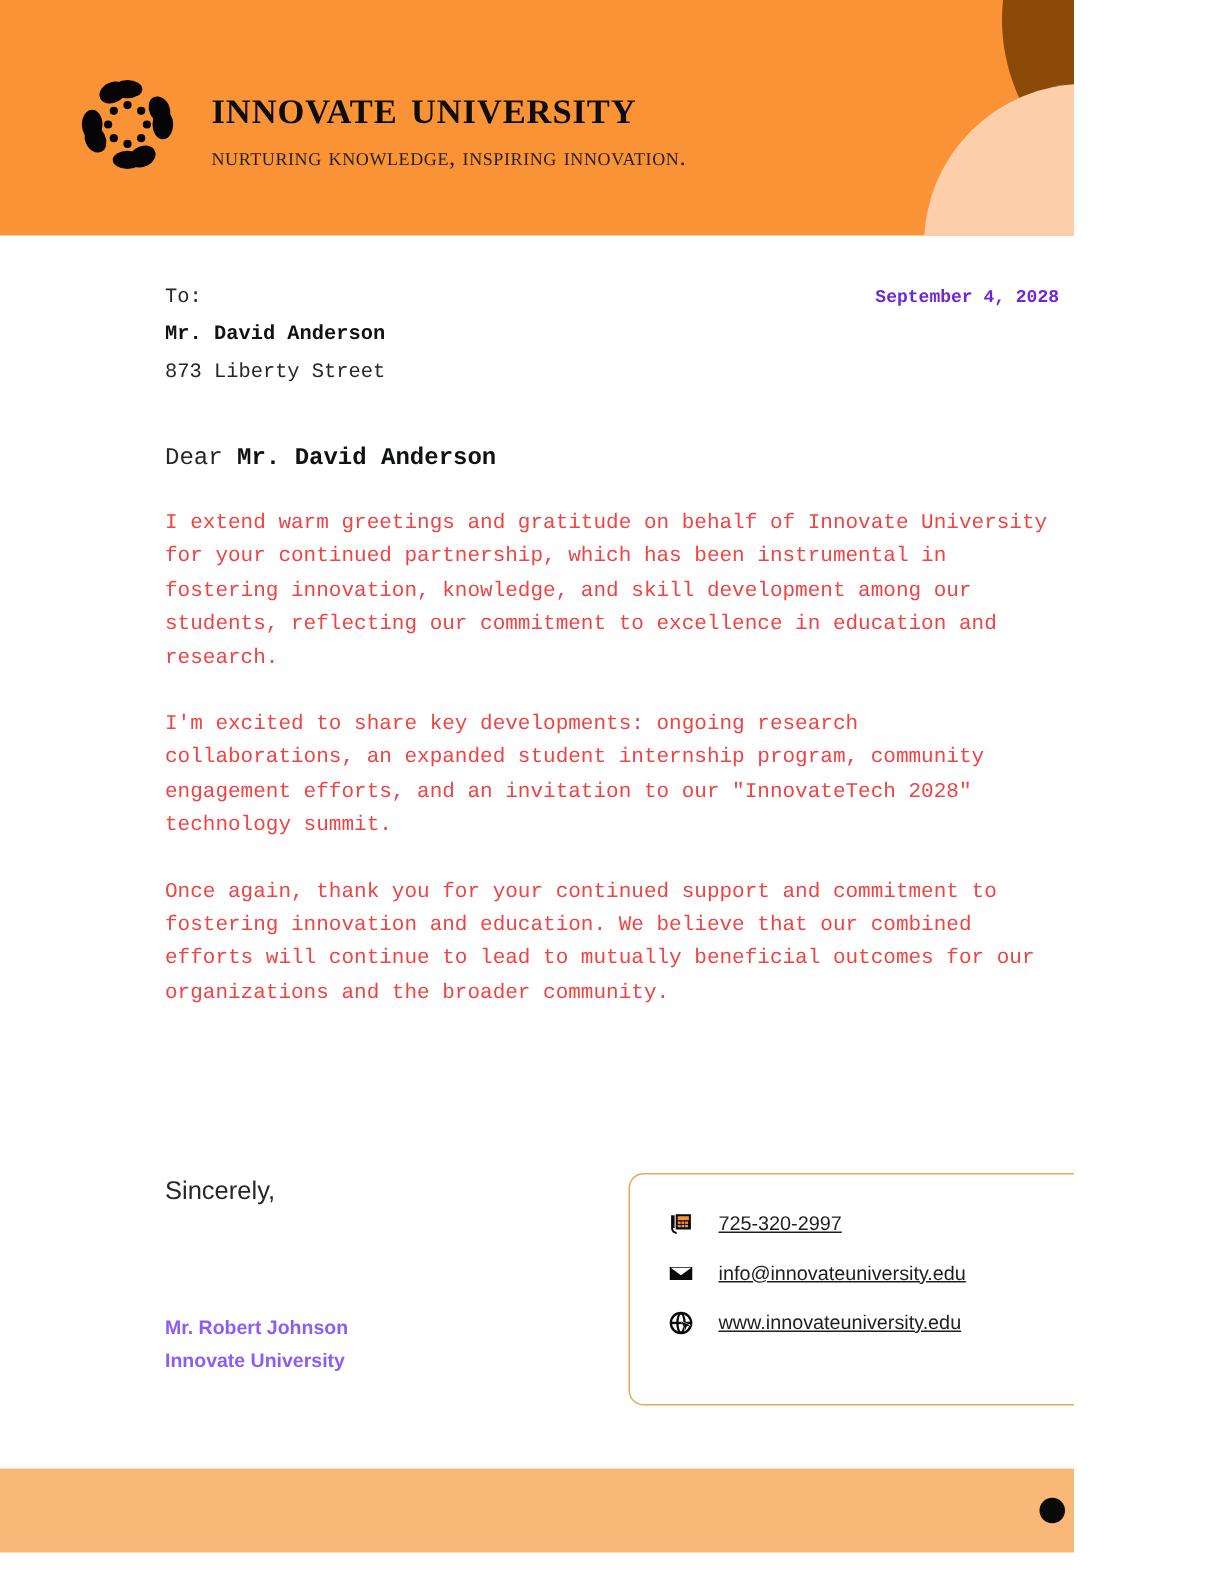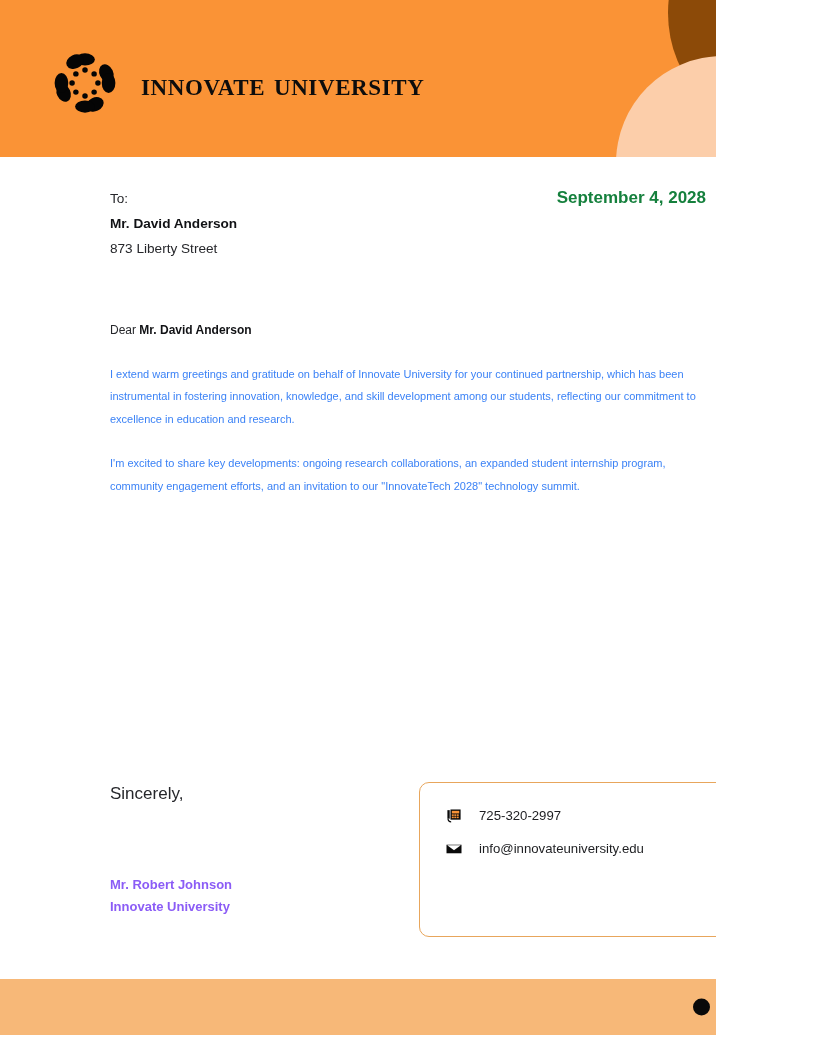--- a/index.html
+++ b/index.html
@@ -99,20 +99,21 @@
     text-transform: lowercase;
     margin-top: 3px;
   }
 
   
   .content {
     position: absolute;
     left: 110px;
     top: 186px;
     width: 596px;
+    font-family: Liberation Mono, monospace;
   }
 
   .addr-row {
     display: flex;
     justify-content: space-between;
     align-items: baseline;
   }
 
   .to-label { font-size: 13.6px; line-height: 25px; color: #26272b; }
 
@@ -123,39 +124,39 @@
     color: #111215;
   }
 
   .addr-line {
     font-size: 13.6px;
     line-height: 25px;
     color: #26272b;
   }
 
   .date {
-    font-size: 17px;
+    font-size: 12px;
     font-weight: 700;
-    color: #15803d;
+    color: #6d28d9;
     white-space: nowrap;
   }
 
   .salutation {
-    margin-top: 58px;
-    font-size: 12px;
+    margin-top: 33px;
+    font-size: 16px;
     line-height: 22px;
     color: #26272b;
   }
   .salutation b { color: #111215; font-weight: 700; }
 
   .para {
     margin-top: 22px;
-    font-size: 11px;
+    font-size: 14px;
     line-height: 22.4px;
-    color: #3b82f6;
+    color: #ef4444;
     text-align: left;
   }
 
   
   .signoff {
     position: absolute;
     left: 110px;
     top: 784px;
     font-size: 17px;
     line-height: 20px;
@@ -198,20 +199,21 @@
     display: flex;
     align-items: center;
     justify-content: center;
   }
 
   .contact-value {
     font-size: 13.2px;
     line-height: 18px;
     color: #1d1e21;
     white-space: nowrap;
+    text-decoration: underline;
   }
 
   
   .footer {
     position: absolute;
     left: 0;
     top: 979px;
     width: 816px;
     height: 56px;
     background: #f7b878;
@@ -283,39 +285,41 @@
               <circle cx="-12" cy="12" r="3.6"></circle>
               <circle cx="-17" cy="0" r="3.6"></circle>
               <circle cx="-12" cy="-12" r="3.6"></circle>
             </g>
           </g>
         </svg>
       </div>
 
       <div class="brand-text">
         <div class="brand-title">Innovate University</div>
+        <div class="brand-tagline">Nurturing Knowledge, Inspiring Innovation.</div>
       </div>
     </div>
   </div>
 
   <div class="content">
 
     <div class="addr-row">
       <div>
         <div class="to-label">To:</div>
         <div class="recipient-name">Mr. David Anderson</div>
         <div class="addr-line">873 Liberty Street</div>
       </div>
       <div class="date">September 4, 2028</div>
     </div>
 
     <div class="salutation"><span>Dear </span><b>Mr. David Anderson</b></div>
 
     <p class="para">I extend warm greetings and gratitude on behalf of Innovate University for your continued partnership, which has been instrumental in fostering innovation, knowledge, and skill development among our students, reflecting our commitment to excellence in education and research.</p>
     <p class="para">I'm excited to share key developments: ongoing research collaborations, an expanded student internship program, community engagement efforts, and an invitation to our "InnovateTech 2028" technology summit.</p>
+    <p class="para">Once again, thank you for your continued support and commitment to fostering innovation and education. We believe that our combined efforts will continue to lead to mutually beneficial outcomes for our organizations and the broader community.</p>
   </div>
 
   <div class="signoff">Sincerely,</div>
 
   <div class="signer">
     <div>Mr. Robert Johnson</div>
     <div>Innovate University</div>
   </div>
 
   <div class="contact-box">
@@ -346,20 +350,32 @@
       <span class="contact-icon">
         <svg viewBox="0 0 24 24" width="18" height="18" aria-hidden="true">
           <path fill="#0a0a0a" d="M2 6.3h20v11.4H2z"></path>
           <path fill="#ffffff" d="M2.9 6.9h18.2L12 13.6z"></path>
         </svg>
       </span>
       <span class="contact-value">info@innovateuniversity.edu</span>
     </div>
 
 
+    <div class="contact-row">
+      <span class="contact-icon">
+        <svg viewBox="0 0 24 24" width="18" height="18" aria-hidden="true">
+          <path fill="#0a0a0a" d="M12 1.9A10.1 10.1 0 1 0 22.1 12 10.1 10.1 0 0 0 12 1.9zm0 2.1a8 8 0 0 1 8 8 8 8 0 0 1-8 8 8 8 0 0 1-8-8 8 8 0 0 1 8-8z"></path>
+          <path fill="#0a0a0a" d="M12 2.4c-2.3 0-4.2 4.3-4.2 9.6s1.9 9.6 4.2 9.6 4.2-4.3 4.2-9.6S14.3 2.4 12 2.4zm0 2.1c1 0 2.1 3 2.1 7.5s-1.1 7.5-2.1 7.5-2.1-3-2.1-7.5 1.1-7.5 2.1-7.5z"></path>
+          <rect x="2.6" y="10.9" width="18.8" height="2.1" fill="#0a0a0a"></rect>
+          <path fill="#ffffff" d="M11.6 10.1l9.4 3.9-3.9 1.2-1.2 3.9z"></path>
+          <path fill="#0a0a0a" d="M12.2 10.7l7.9 3.3-3.2 1-1 3.2z"></path>
+        </svg>
+      </span>
+      <span class="contact-value">www.innovateuniversity.edu</span>
+    </div>
   </div>
 
   <div class="footer">
     <div class="footer-dots">
       <span class="footer-dot"></span>
       <span class="footer-dot"></span>
       <span class="footer-dot"></span>
     </div>
   </div>
 

